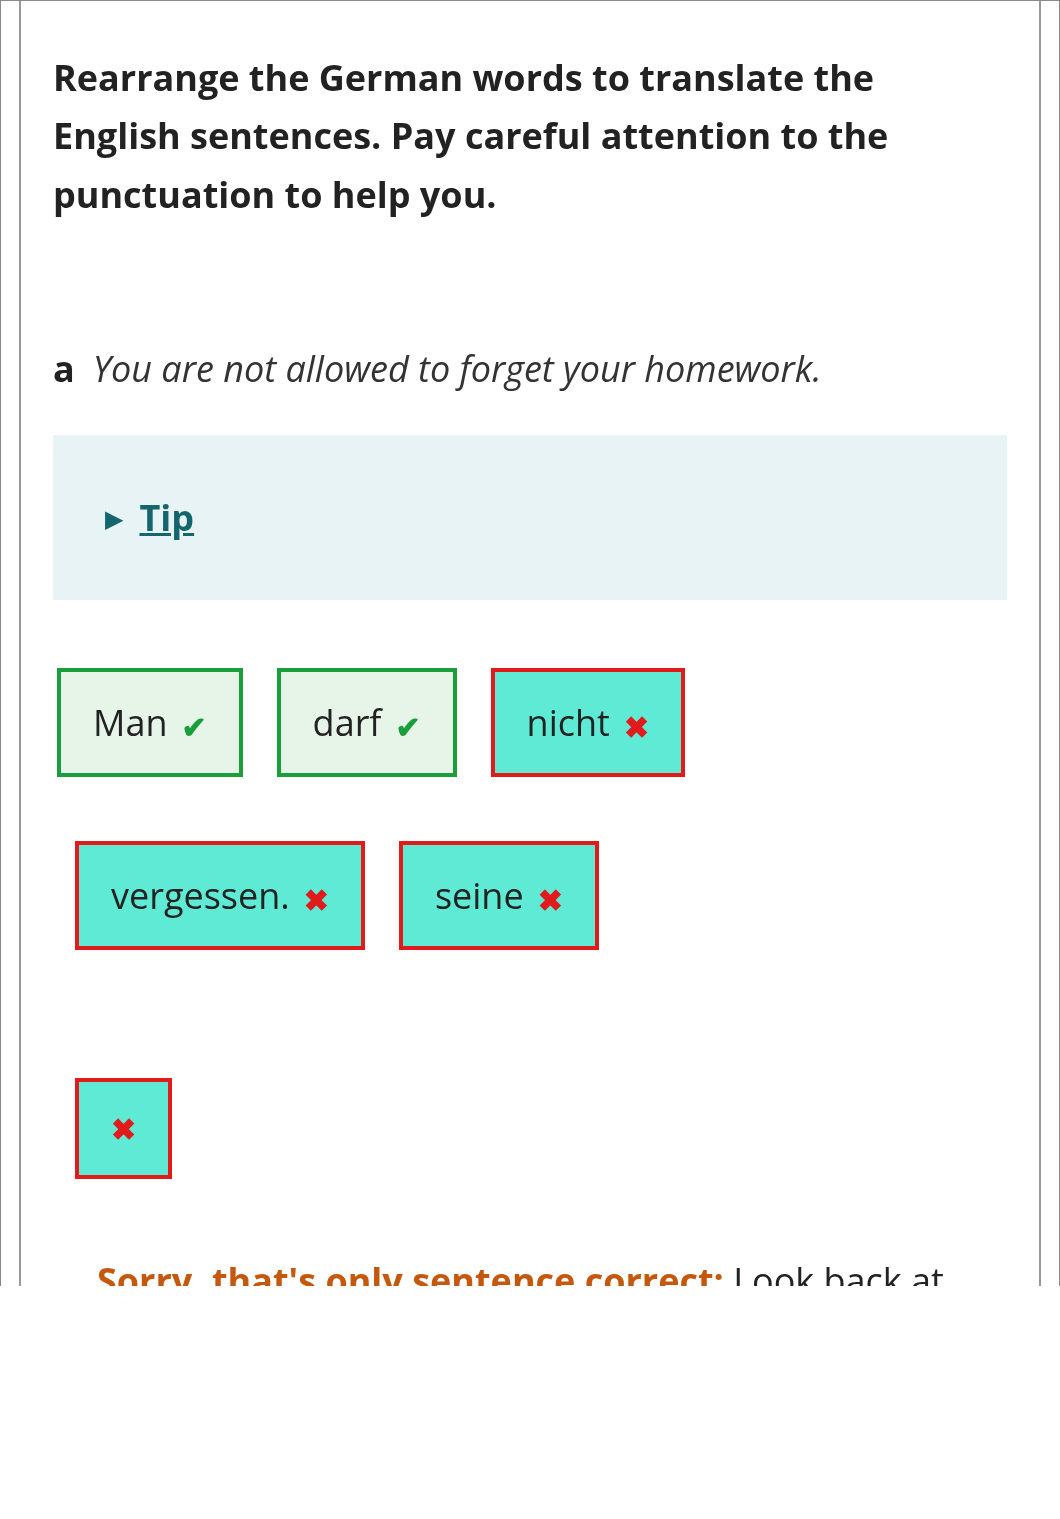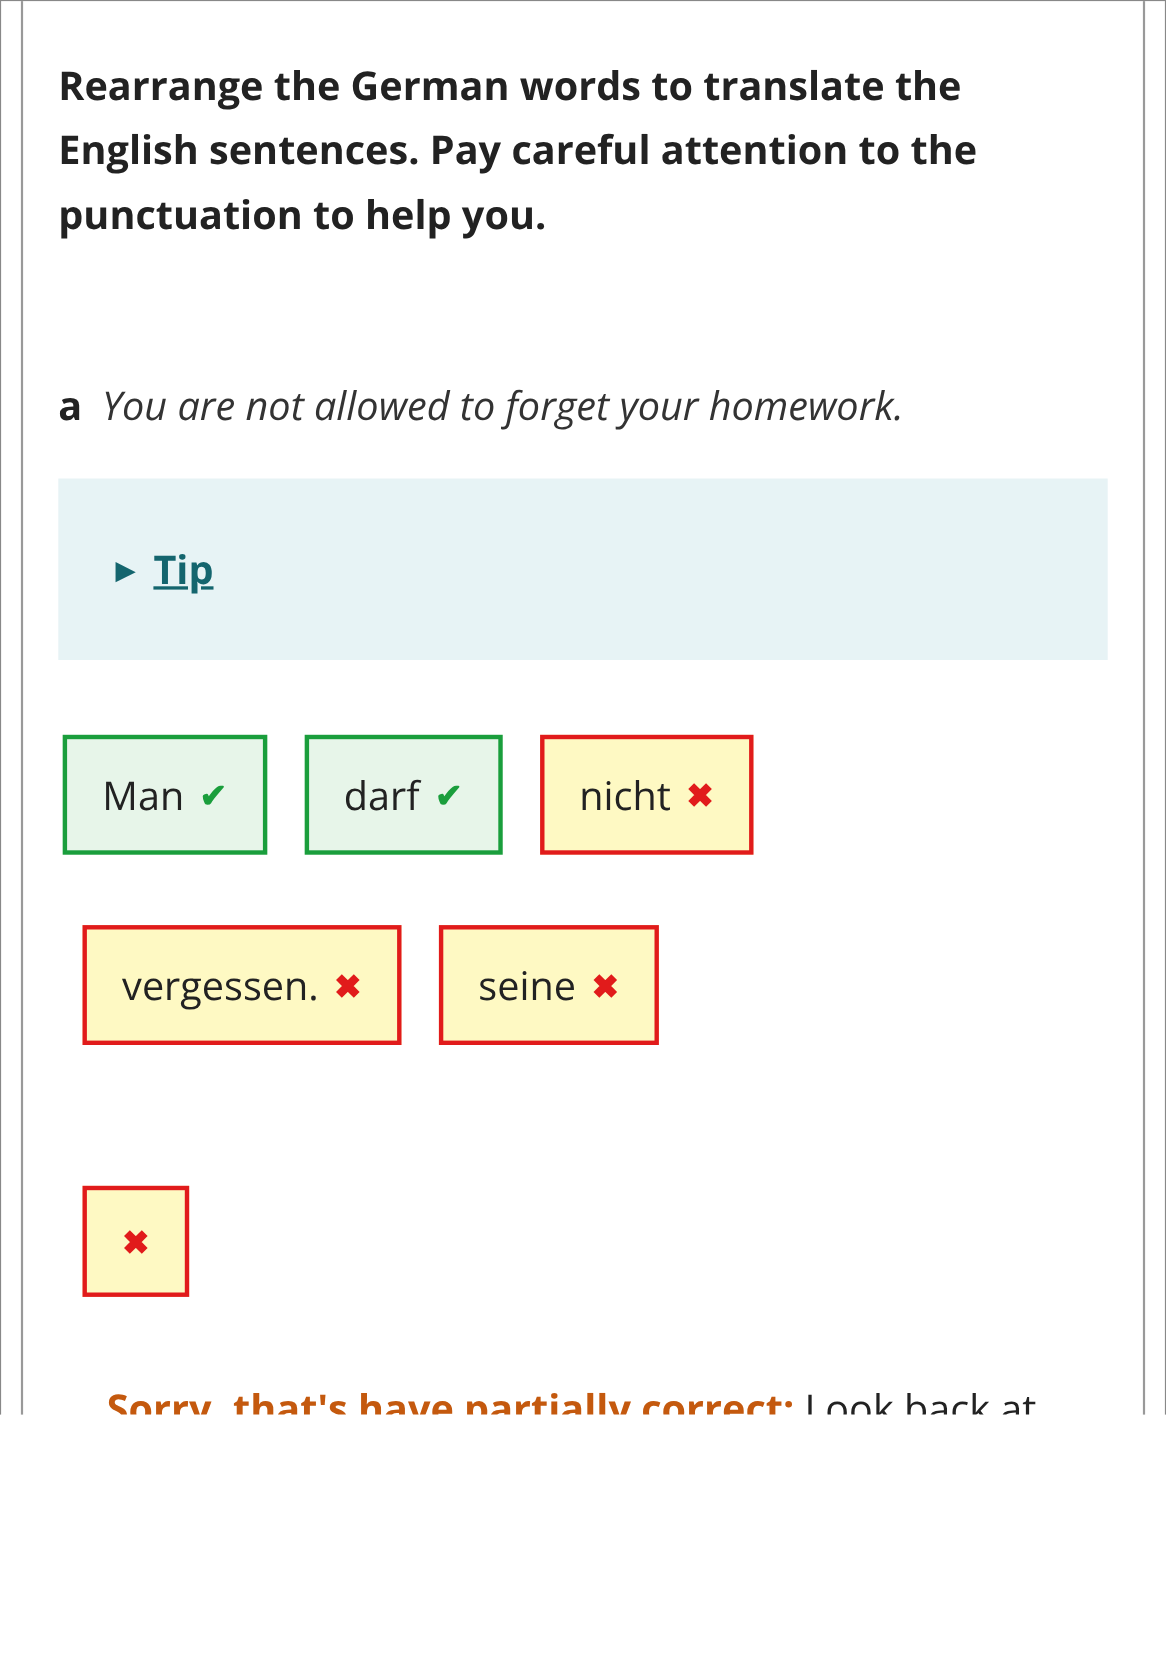--- a/index.html
+++ b/index.html
@@ -77,33 +77,33 @@
       display: flex;
       flex-wrap: wrap;
       gap: 34px;
       row-gap: 64px;
       margin-left: 0;
       margin-bottom: 70px;
       padding-left: 4px;
     }
     .word-tile {
       display: inline-flex;
-      align-items: center;
+      align-items: flex-end;
       padding: 26px 32px;
       font-size: 36px;
       color: #222;
       border: 4px solid;
       gap: 14px;
     }
     .word-tile.correct {
       background: #e7f5e9;
       border-color: #1a9e3c;
     }
     .word-tile.incorrect {
-      background: #fef9c3;
+      background: #5eead4;
       border-color: #e11b1b;
     }
     .tile-icon {
       font-weight: 900;
       font-size: 30px;
     }
     .tile-icon.check {
       color: #1a9e3c;
     }
     .tile-icon.cross {
@@ -168,17 +168,17 @@
       </div>
 
       <div style="flex-basis:100%; height:0; margin-top:-64px;"></div>
 
       <div class="word-tile incorrect row2-offset">
         <span class="tile-icon cross">✖</span>
       </div>
     </div>
 
     <div class="feedback">
-      <span class="feedback-prefix">Sorry, that's have partially correct:</span><span> Look back at the English sentence. Now look at the German words you have placed incorrectly. Use the</span>
+      <span class="feedback-prefix">Sorry, that's only sentence correct:</span><span> Look back at the English sentence. Now look at the German words you have placed incorrectly. Use the</span>
     </div>
 
   </div>
 </div>
 
 </body></html>

